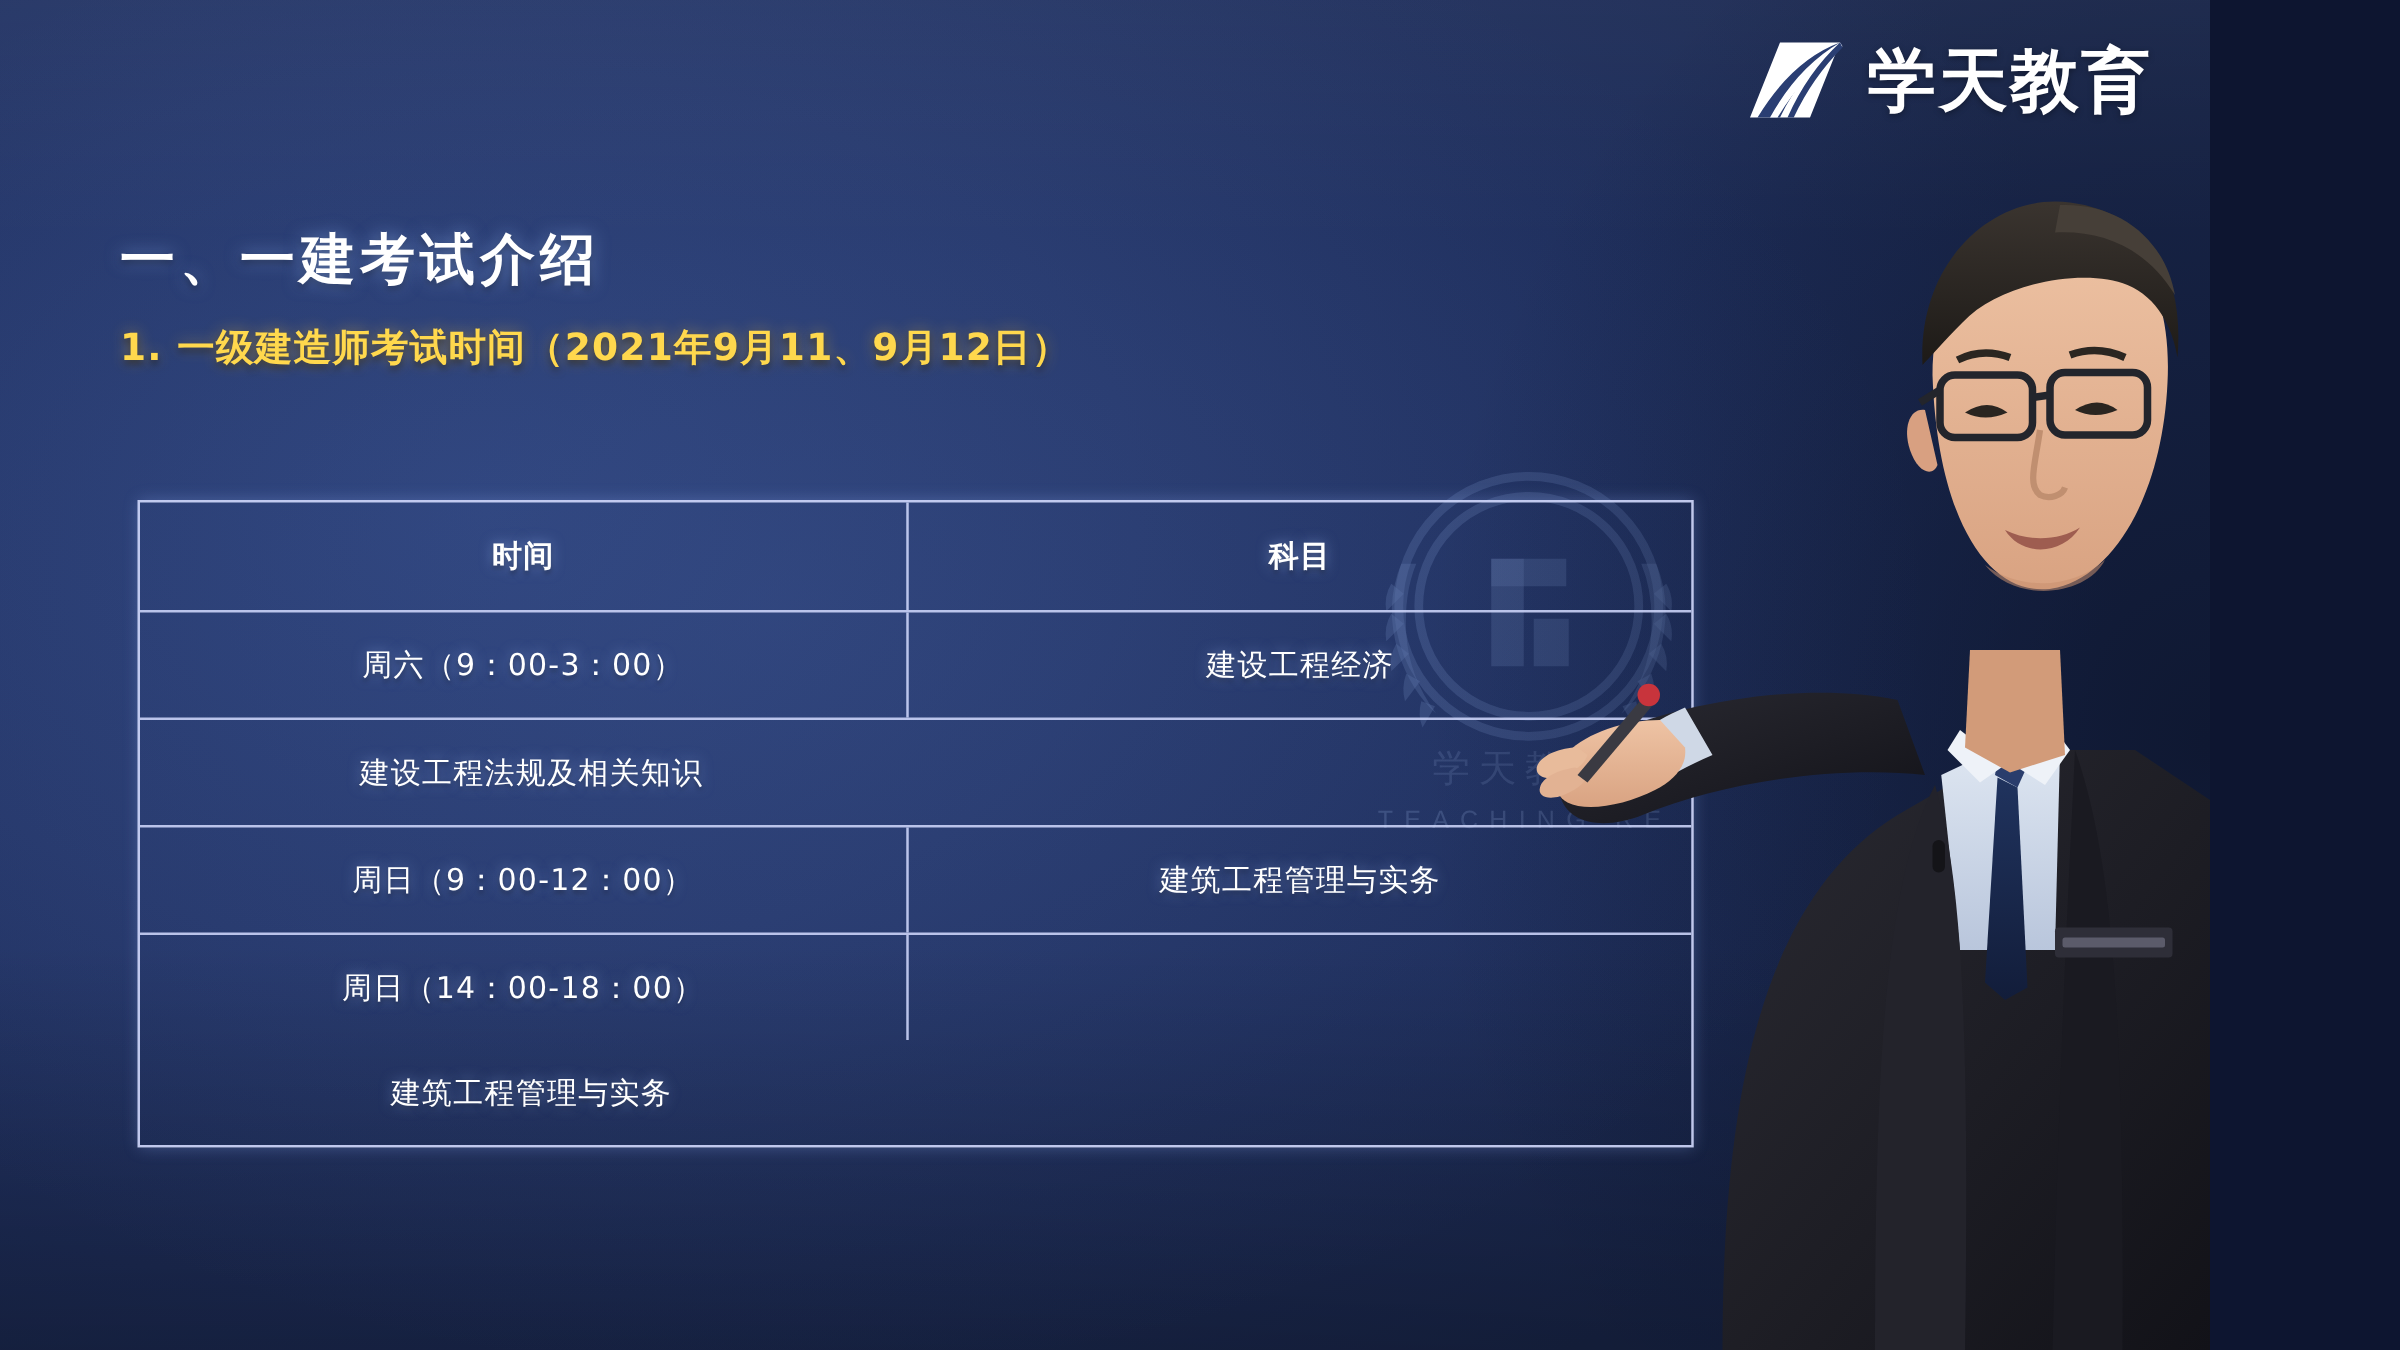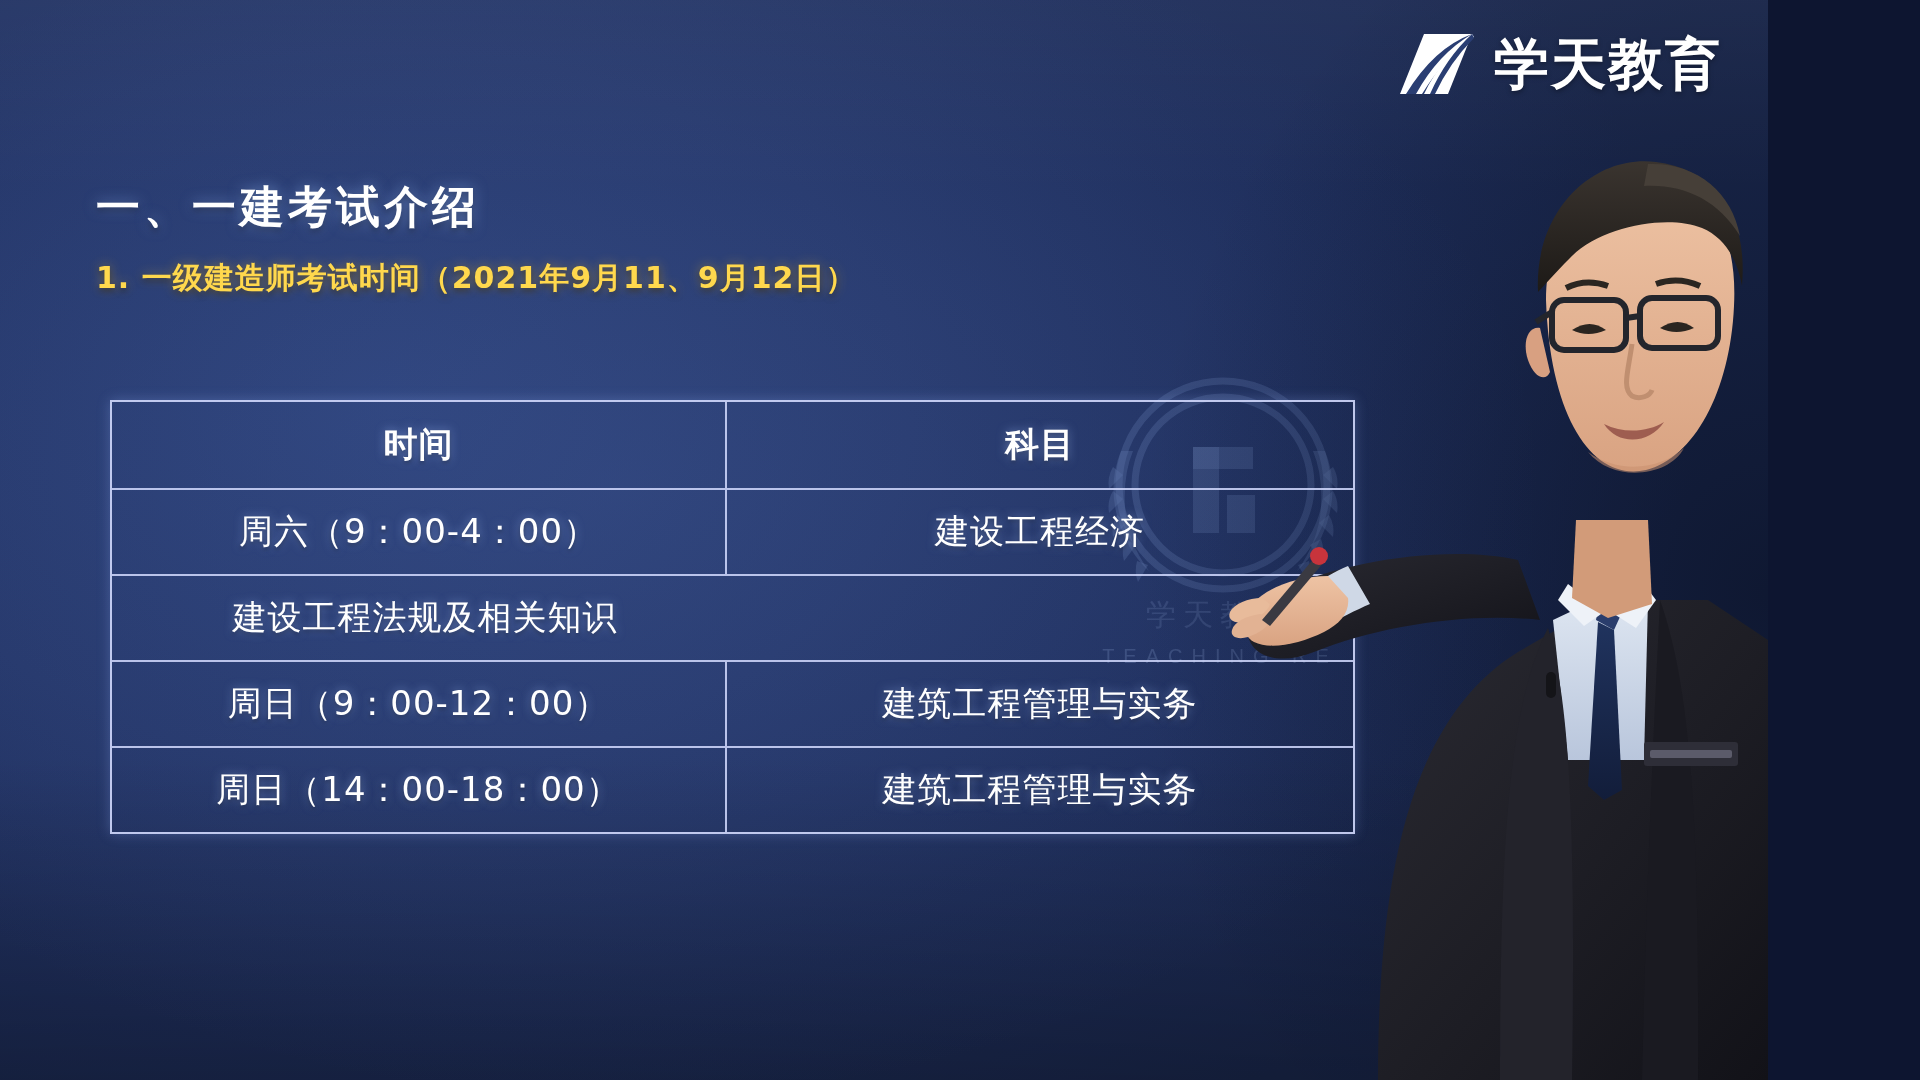--- a/index.html
+++ b/index.html
@@ -78,25 +78,25 @@
   .tbl{
     position:absolute; left:110px; top:400px;
     width:1245px; z-index:15;
     border:2px solid rgba(206,214,250,.92);
     box-shadow:0 0 12px rgba(150,180,255,.28);
   }
   .tbl-row{
     display:flex; width:100%;
     border-bottom:2px solid rgba(206,214,250,.88);
   }
-  .tbl-row:last-child{ border-bottom:none; }
+  .tbl-row:last-child{ border-bottom:none;flex-direction:column; }
   .tbl-cell{
     display:flex; align-items:center; justify-content:center;
     height:84px;
-    font-size:34px; color:#ffffff; letter-spacing:1px;
+    font-size:24px; color:#ffffff; letter-spacing:1px;
     font-family:"DejaVu Sans","Liberation Sans",sans-serif;
     text-shadow:0 0 10px rgba(160,190,255,.55), 0 2px 4px rgba(0,0,0,.45);
     white-space:nowrap;
   }
   .col-time{ width:615px; border-right:2px solid rgba(206,214,250,.88); }
   .col-subj{ width:626px; }
   .tbl-row.head .tbl-cell{ font-weight:700; height:86px; }
 
   
   .presenter{ position:absolute; right:0; top:0; width:720px; height:1080px; z-index:25; }
@@ -150,21 +150,21 @@
 
   <div class="heading">一、一建考试介绍</div>
   <div class="subheading">1. 一级建造师考试时间（2021年9月11、9月12日）</div>
 
   <div class="tbl">
     <div class="tbl-row head">
       <div class="tbl-cell col-time">时间</div>
       <div class="tbl-cell col-subj">科目</div>
     </div>
     <div class="tbl-row">
-      <div class="tbl-cell col-time">周六（9：00-4：00）</div>
+      <div class="tbl-cell col-time">周六（9：00-3：00）</div>
       <div class="tbl-cell col-subj">建设工程经济</div>
     </div>
     <div class="tbl-row">
       <div class="tbl-cell col-subj">建设工程法规及相关知识</div>
     </div>
     <div class="tbl-row">
       <div class="tbl-cell col-time">周日（9：00-12：00）</div>
       <div class="tbl-cell col-subj">建筑工程管理与实务</div>
     </div>
     <div class="tbl-row">

